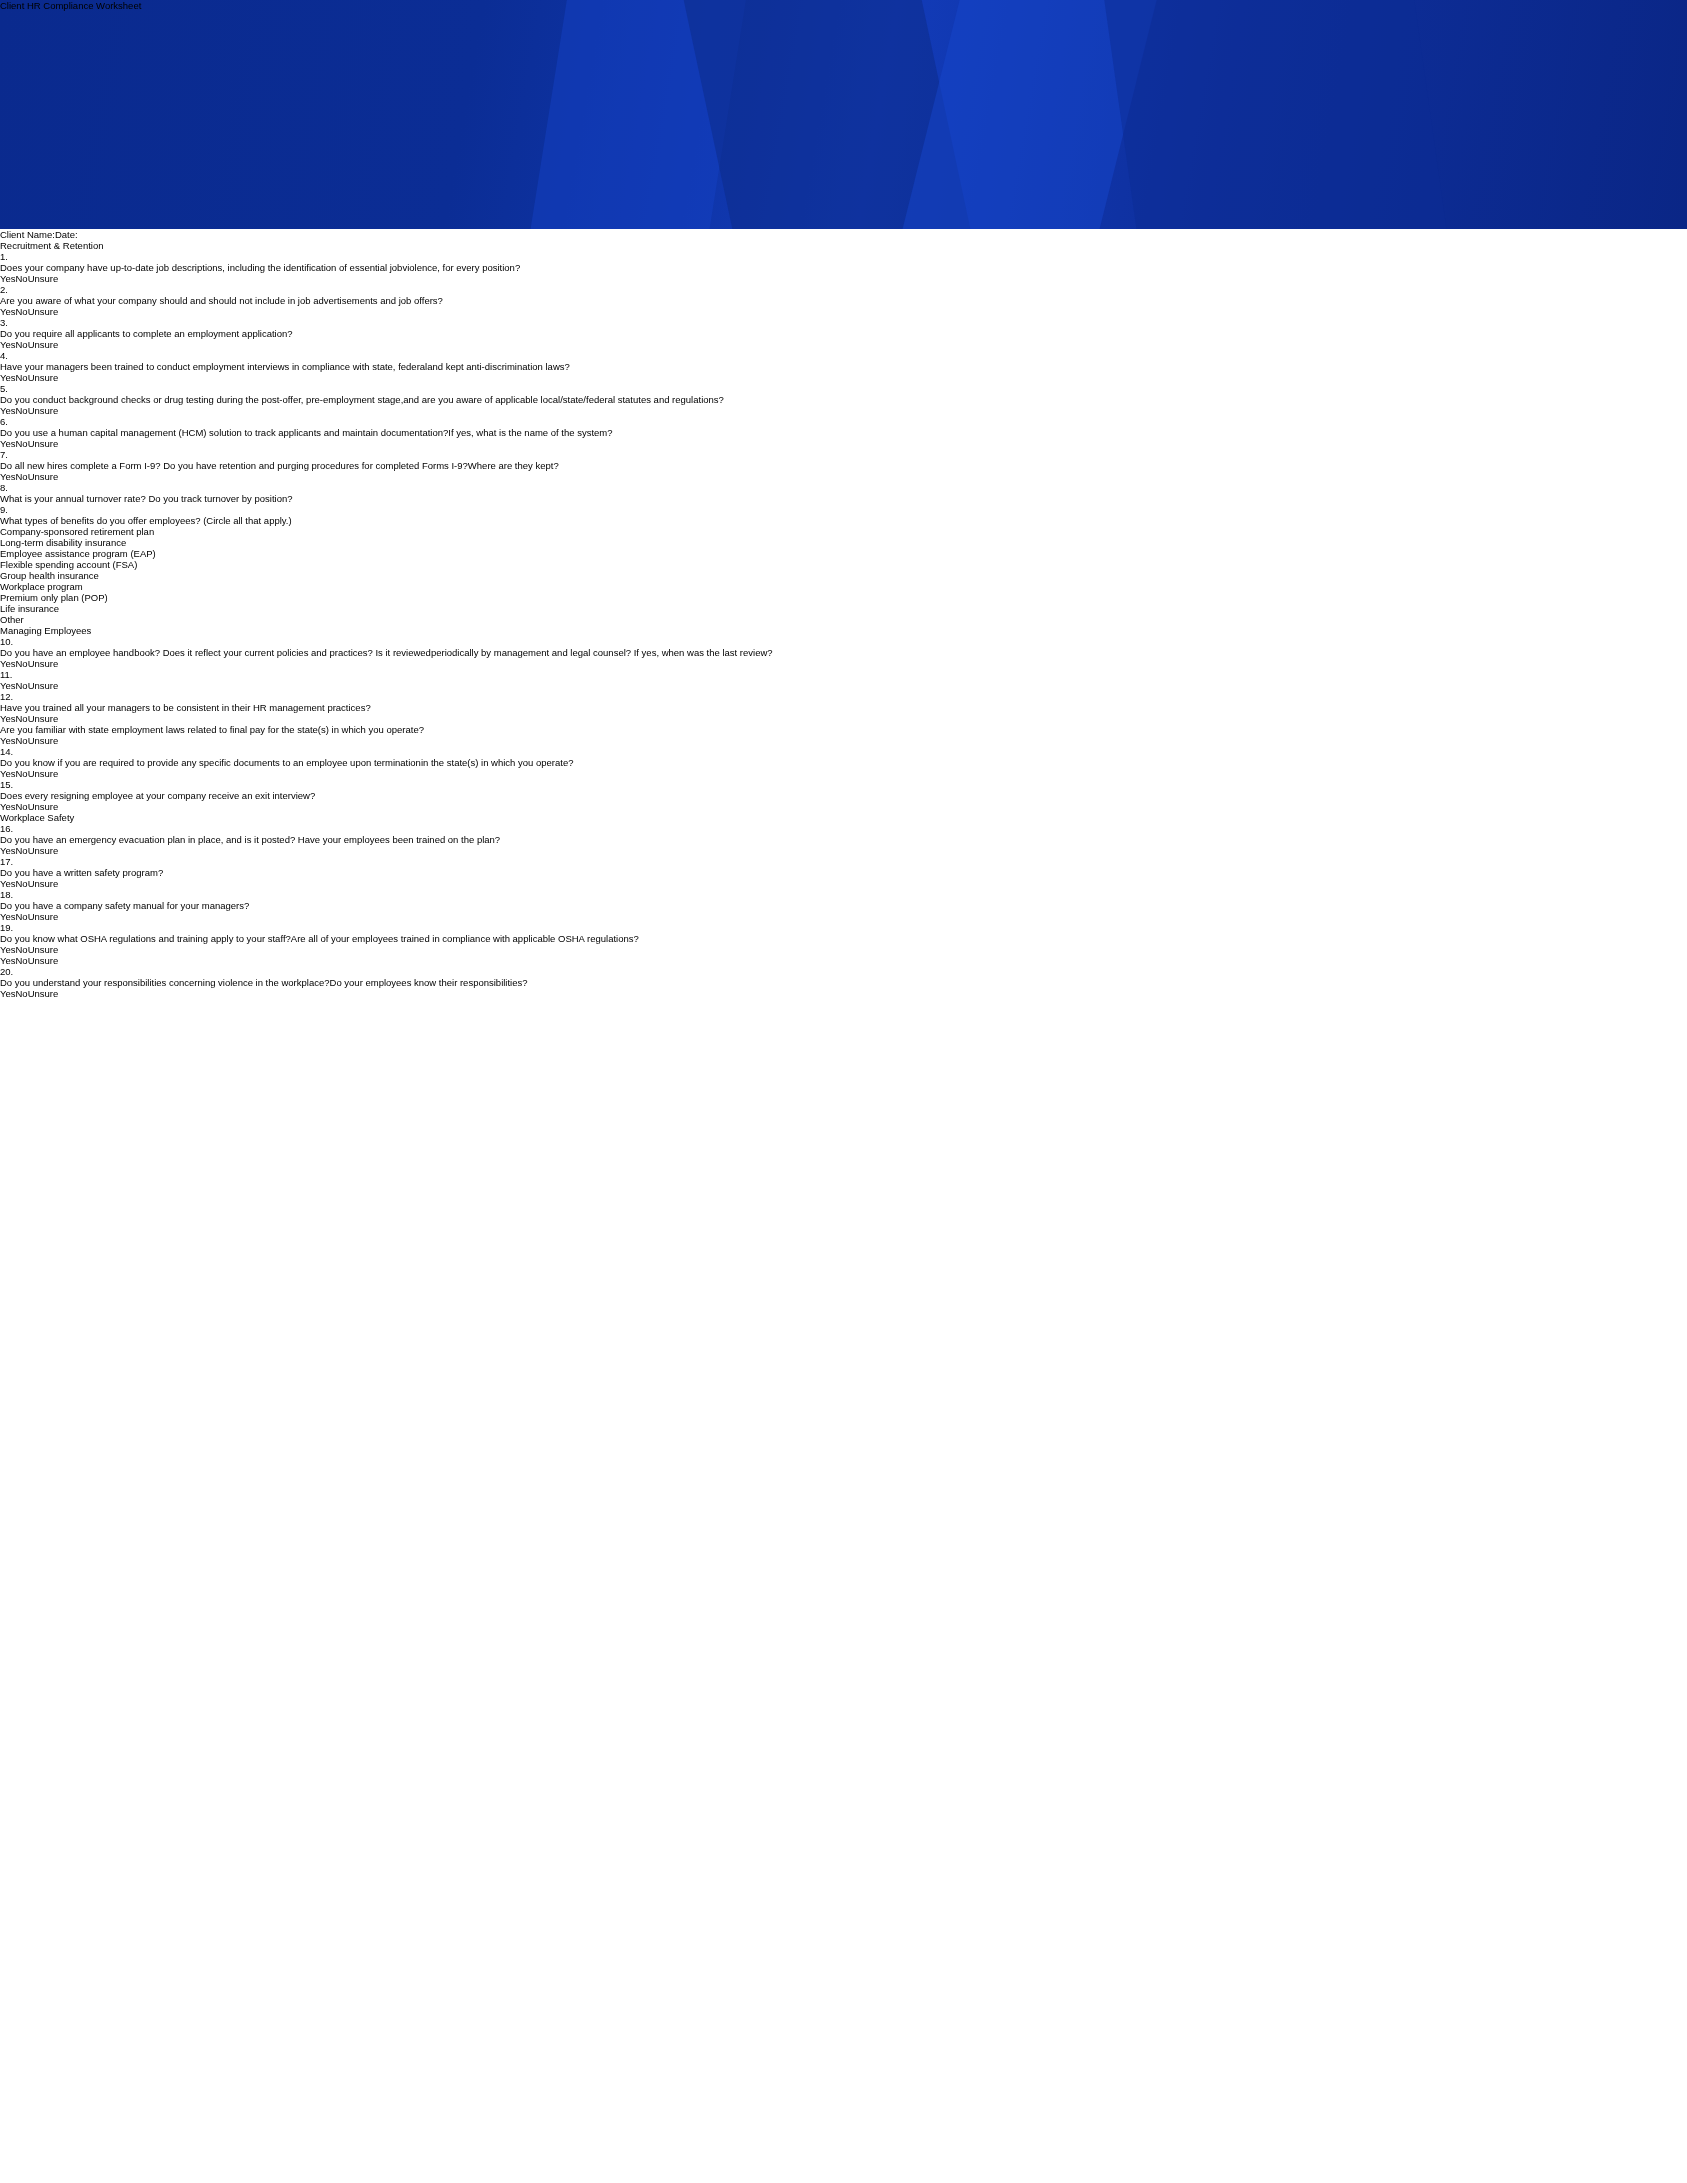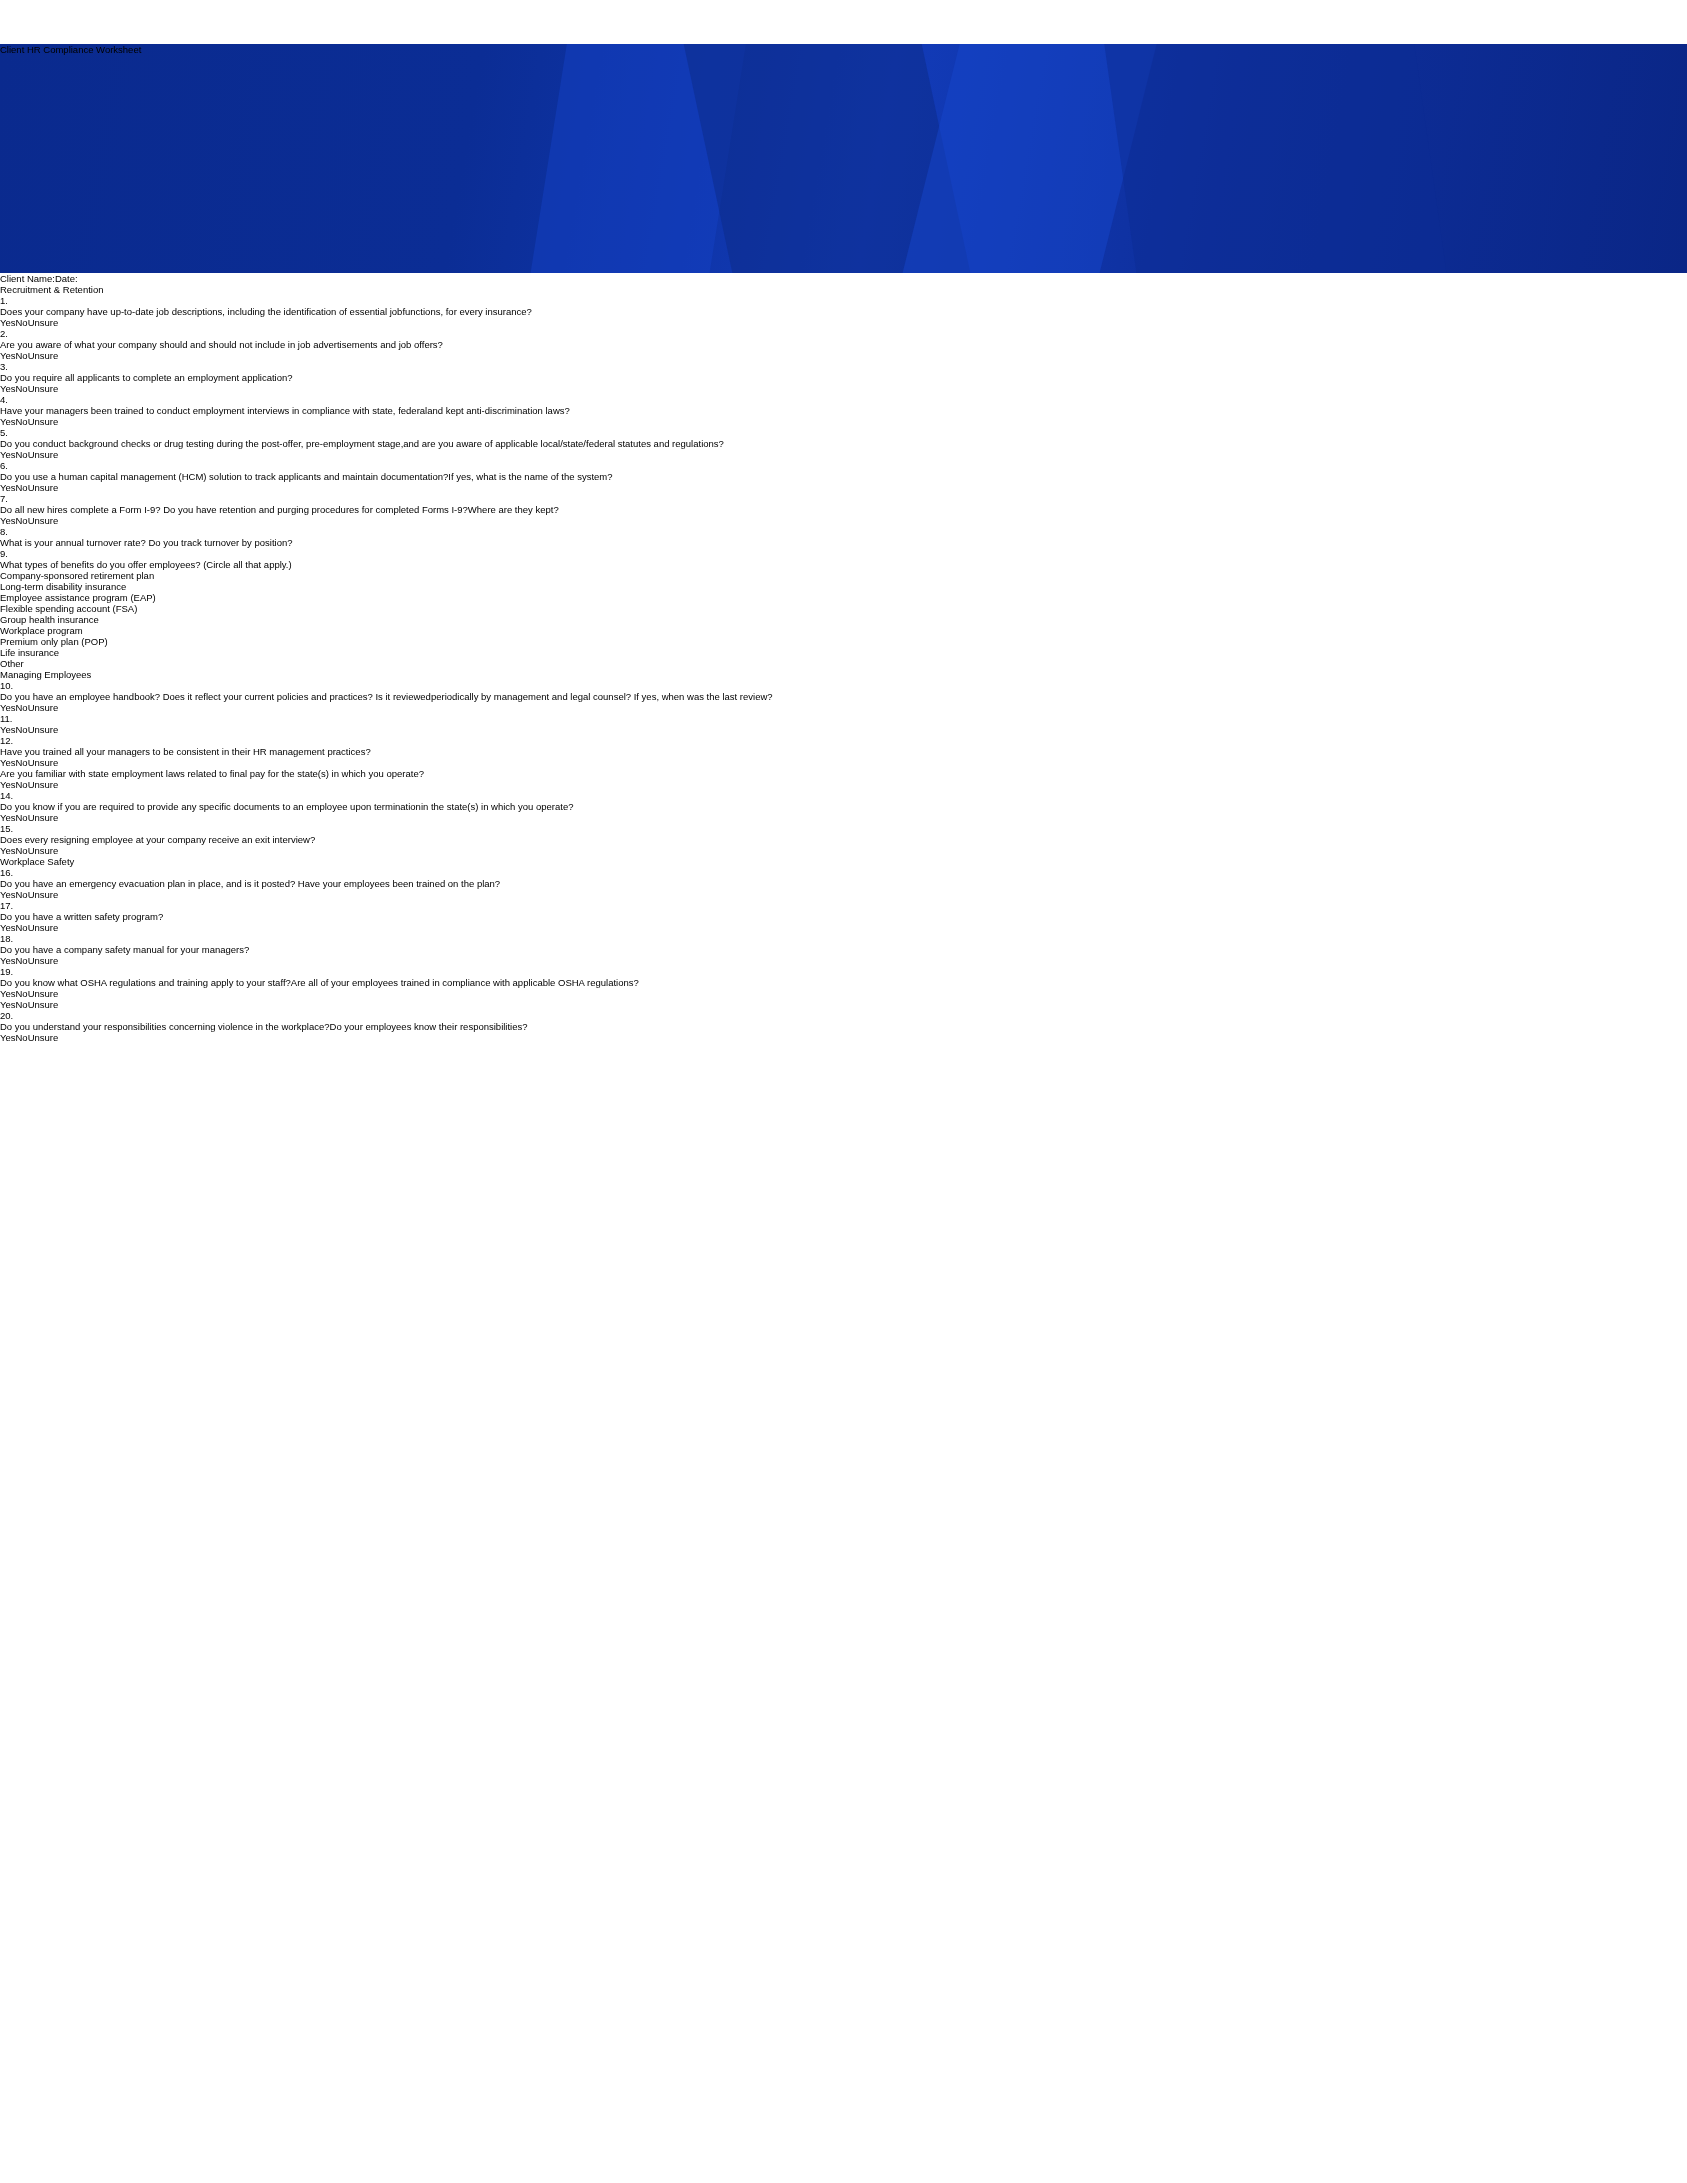--- a/index.html
+++ b/index.html
@@ -18,21 +18,20 @@
     overflow: hidden;
   }
 
   
   .masthead {
     position: relative;
     width: 100%;
     height: 229px;
     background: linear-gradient(100deg, #0a2a8e 0%, #0b2d95 28%, #123bb8 52%, #0e2f9c 72%, #0a2686 100%);
     overflow: hidden;
-    margin-top: 44px;
   }
   .masthead .shard {
     position: absolute;
     top: -48px;
     height: 334px;
     opacity: 0.5;
   }
   .shard-a { left: 548px;  width: 179px; background: #1340c4; transform: skewX(-9deg); }
   .shard-b { left: 709px; width: 238px; background: #0c2a86; transform: skewX(12deg); opacity: .75; }
   .shard-c { left: 930px; width: 197px; background: #1645cc; transform: skewX(-14deg); opacity: .45; }
@@ -56,21 +55,21 @@
   <div class="identity">
     <span class="identity-field"><span>Client Name:</span><span class="rule rule-name"></span></span><span class="identity-field date"><span>Date:</span><span class="rule rule-date"></span></span>
   </div>
 
   <div class="sheet" id="sheet">
       <div class="section">
         <div class="section-head"><span class="section-head-label">Recruitment &amp; Retention</span></div>
         <div class="qrow shaded">
           <div class="qnum">1.</div>
           <div class="qrow-band">
-            <div class="qtext"><span class="line"><span>Does your company have up-to-date job descriptions, including the identification of essential job</span></span><span class="line"><span>functions, for every insurance?</span></span></div>
+            <div class="qtext"><span class="line"><span>Does your company have up-to-date job descriptions, including the identification of essential job</span></span><span class="line"><span>violence, for every position?</span></span></div>
             <div class="qopts">
               <div class="optline"><span class="opt yes">Yes</span><span class="opt no">No</span><span class="opt unsure">Unsure</span></div>
             </div>
           </div>
         </div>
         <div class="qrow">
           <div class="qnum">2.</div>
           <div class="qrow-band">
             <div class="qtext"><span class="line"><span>Are you aware of what your company should and should not include in job advertisements and job offers?</span></span></div>
             <div class="qopts">

